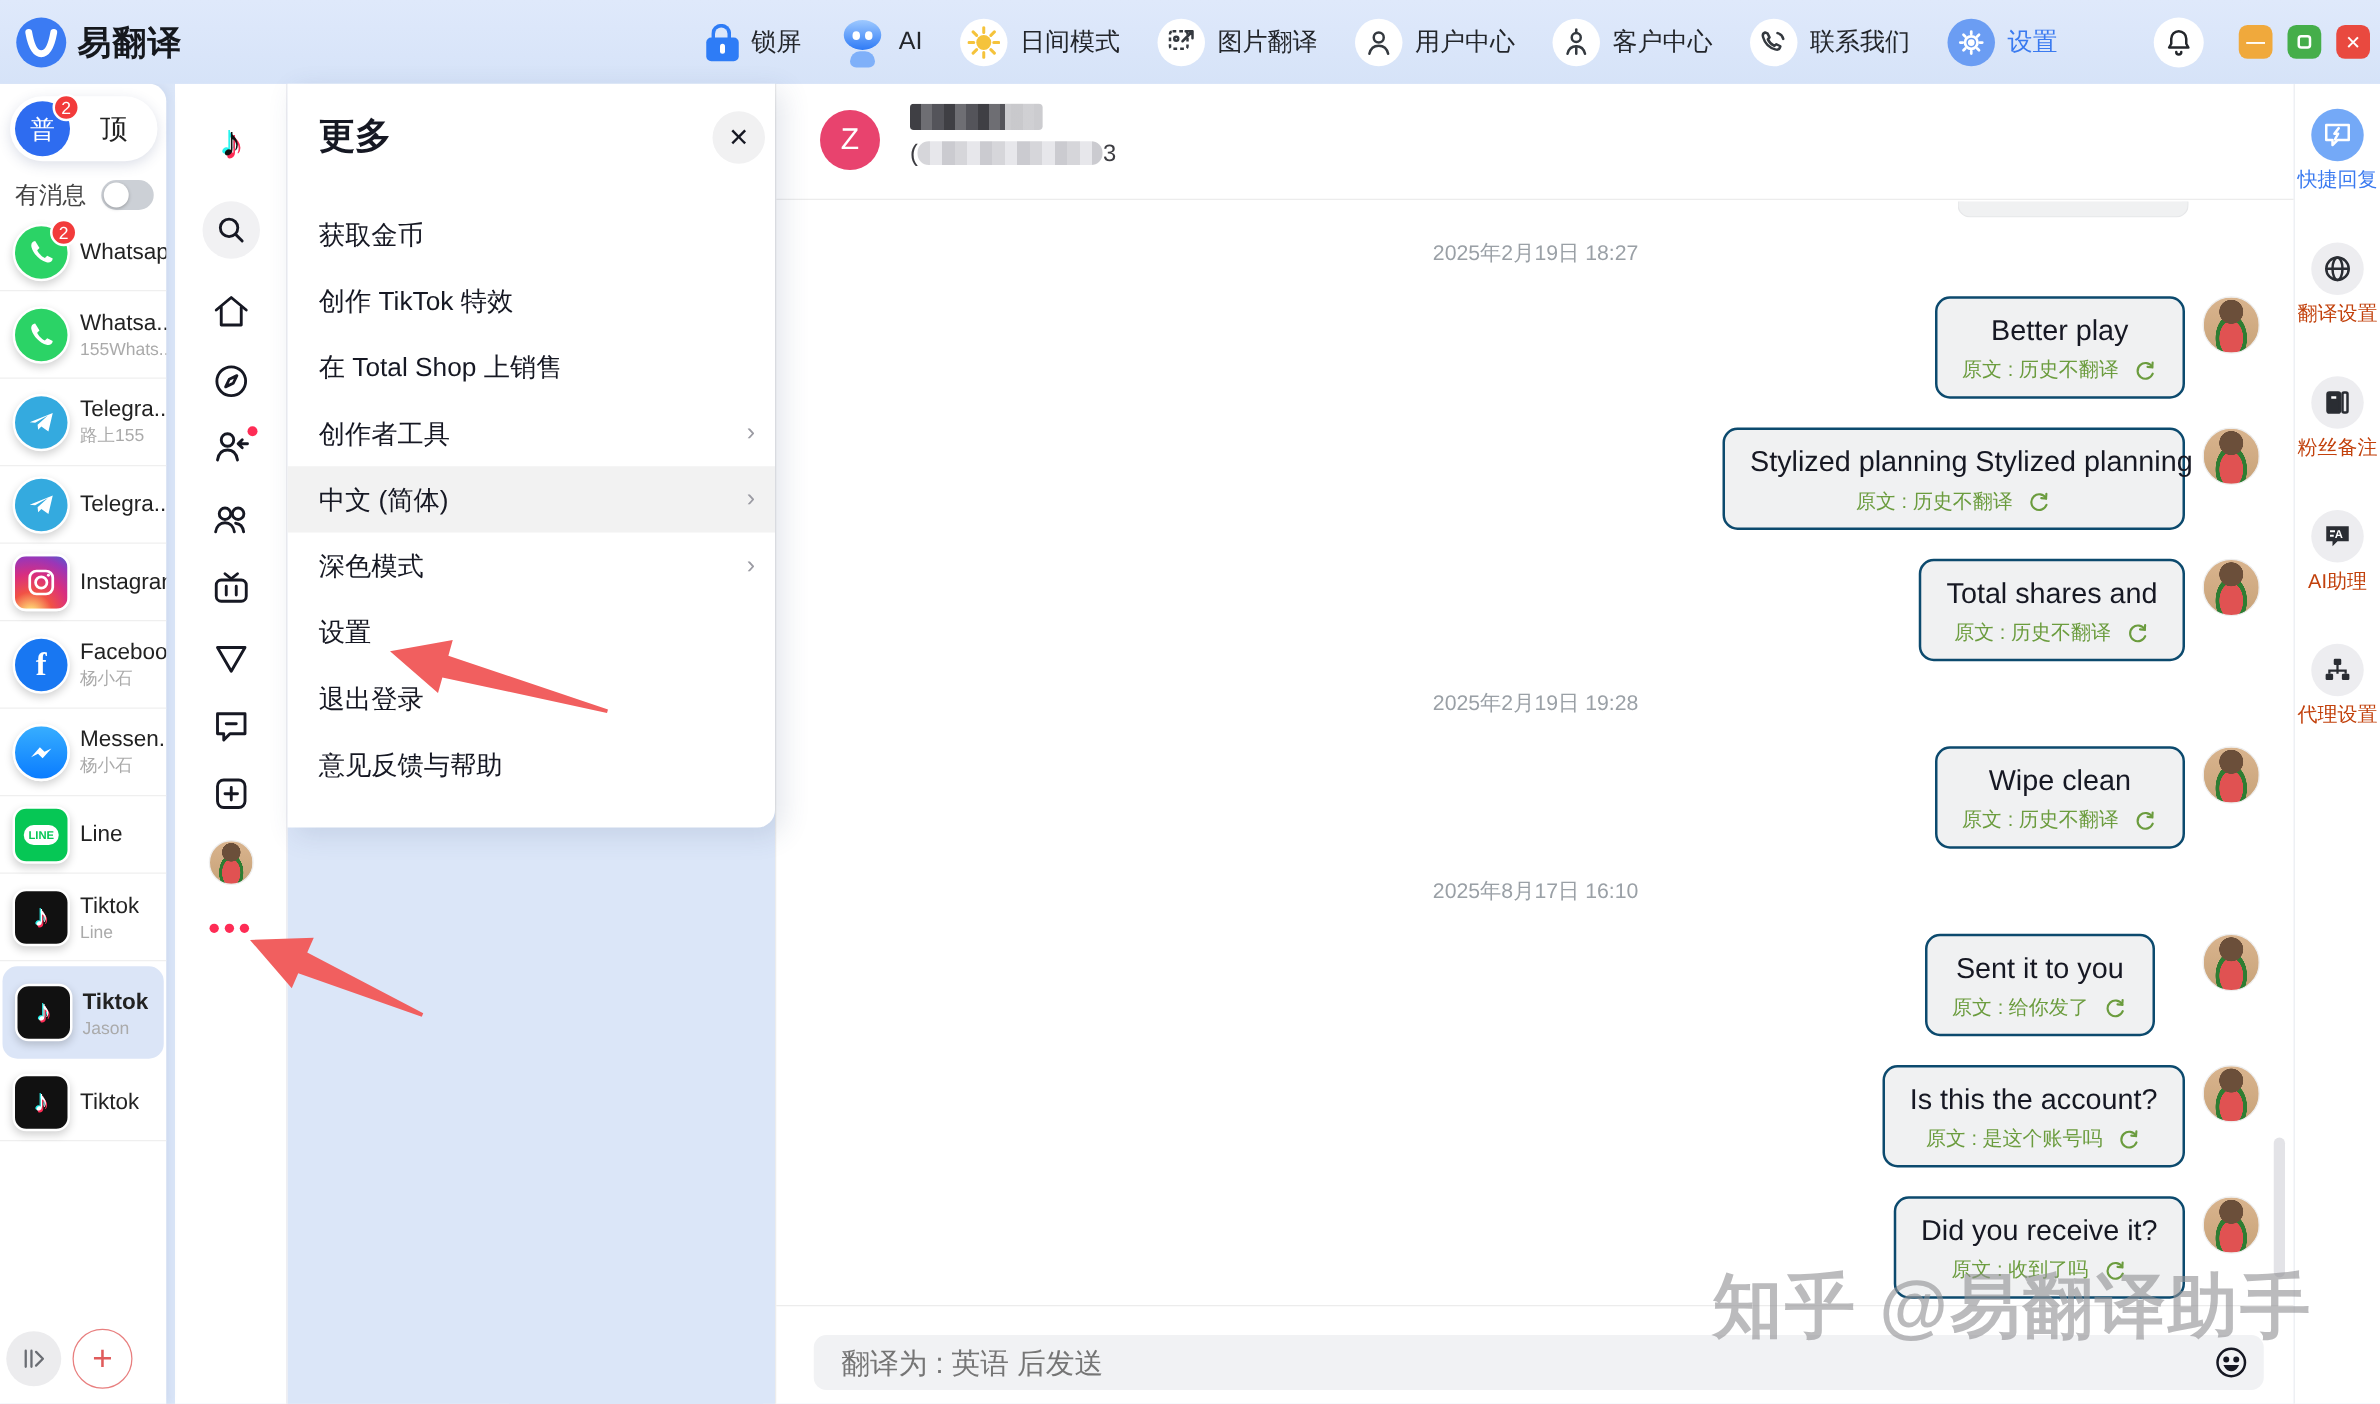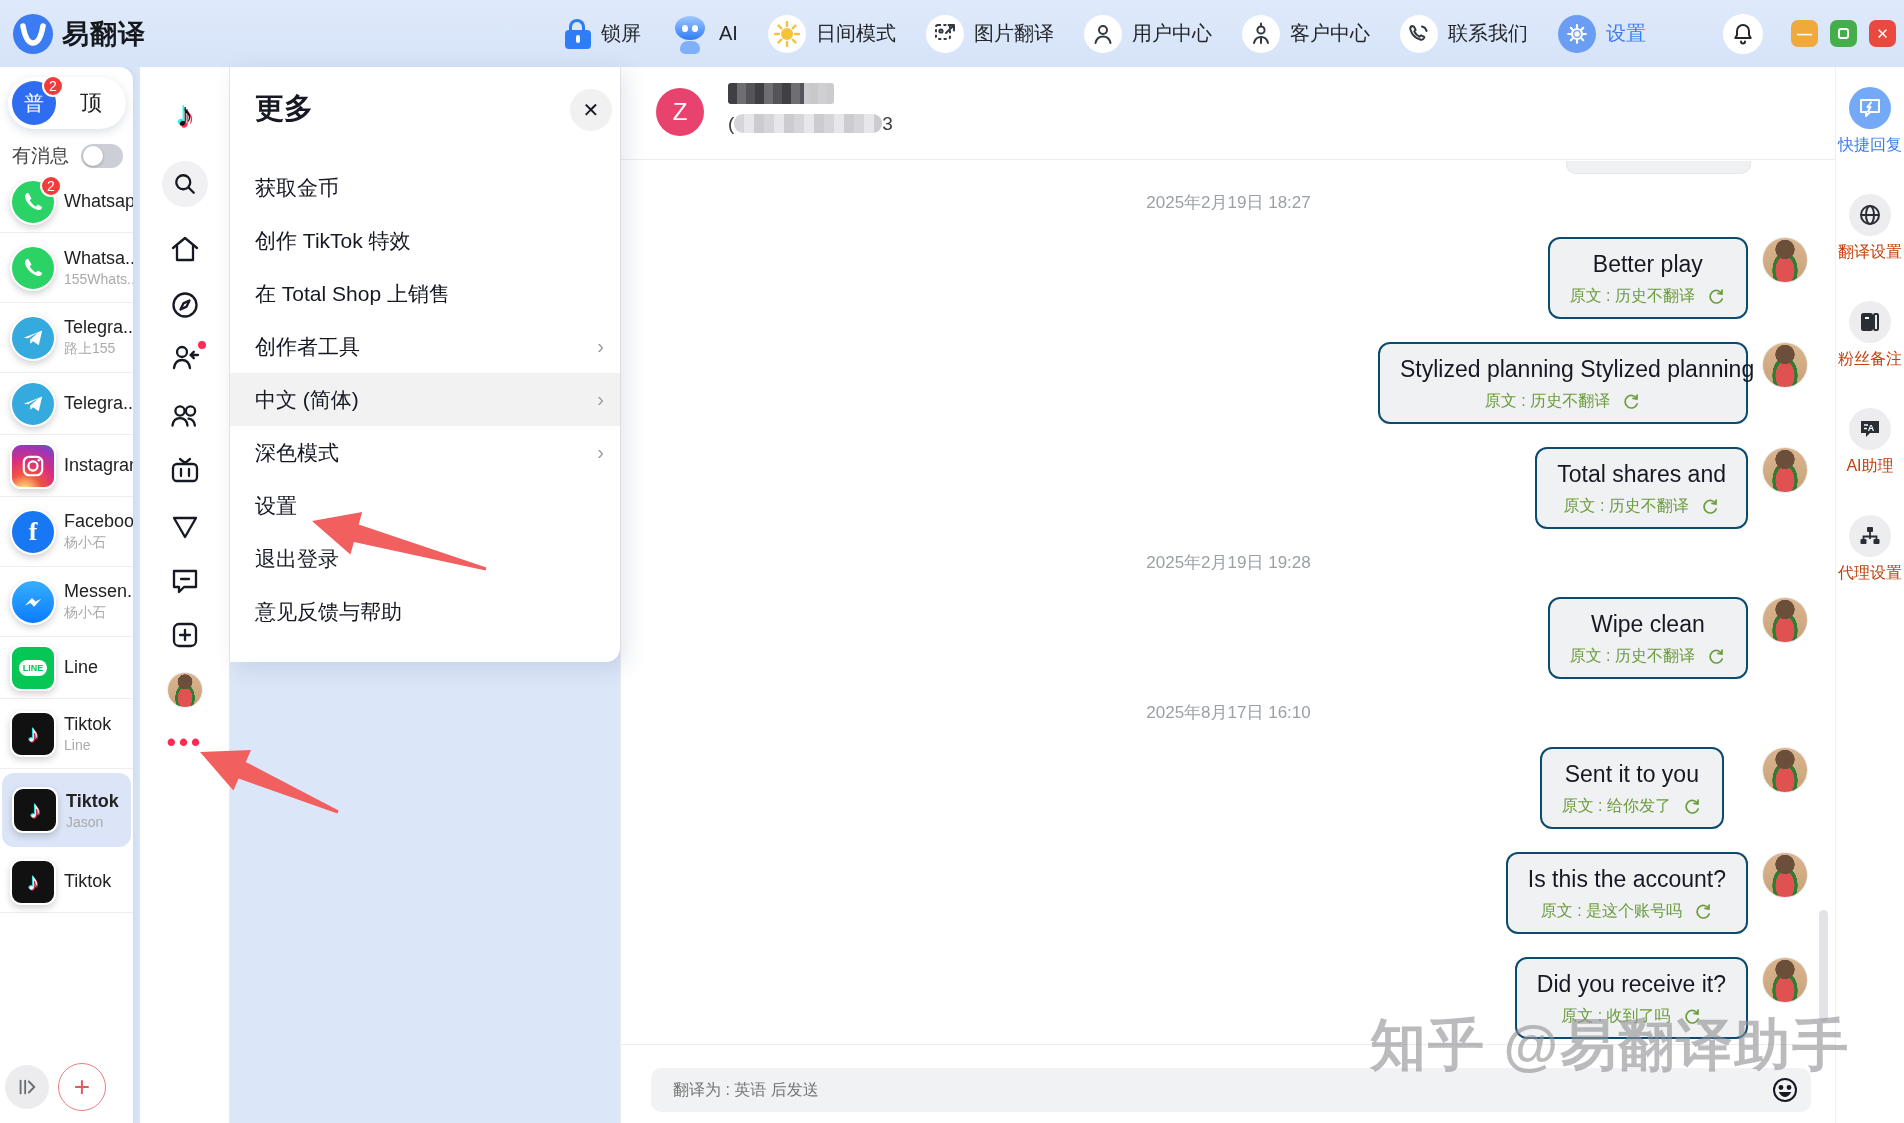--- a/index.html
+++ b/index.html
@@ -132,21 +132,21 @@
   .bubble .orig { margin-top:8px; font-size:16px; color:#6b9c3e; display:flex; align-items:center;
     justify-content:center; }
   .refresh-ic { margin-left:12px; cursor:pointer; display:inline-flex; }
   .msg-avatar { width:46px; height:46px; border-radius:50%; margin-left:14px; flex:none; border:1px solid #eee;}
   #scroll-thumb { position:absolute; left:1198px; top:843px; width:9px; height:112px; border-radius:5px;
     background:#e3e3e7; cursor:pointer; }
   #input-sep { position:absolute; left:0; top:977px; width:1215px; height:1px; background:#ececec; }
   #input-bar { position:absolute; left:30px; top:1001px; width:1160px; height:44px; background:#f1f2f4;
     border-radius:10px; }
   #input-bar input { position:absolute; left:22px; top:0; width:1080px; height:44px; border:none;
-    background:transparent; outline:none; font-size:16px; color:#0c4a6e;
+    background:transparent; outline:none; font-size:23px; color:#0c4a6e;
     font-family:"Liberation Sans","DejaVu Sans",sans-serif;}
   #emoji-btn { position:absolute; right:12px; top:8px; cursor:pointer; }
 
   
   #rightbar { position:absolute; left:1835px; top:67px; width:69px; height:1056px; background:#fff;
     border-left:1px solid #eef0f3; z-index:6; display:flex; flex-direction:column; align-items:center;
     padding-top:20px; }
   .rb-item { display:flex; flex-direction:column; align-items:center; margin-bottom:40px; cursor:pointer;}
   .rb-circ { width:42px; height:42px; border-radius:50%; background:#ededf0; display:flex;
     align-items:center; justify-content:center; }

